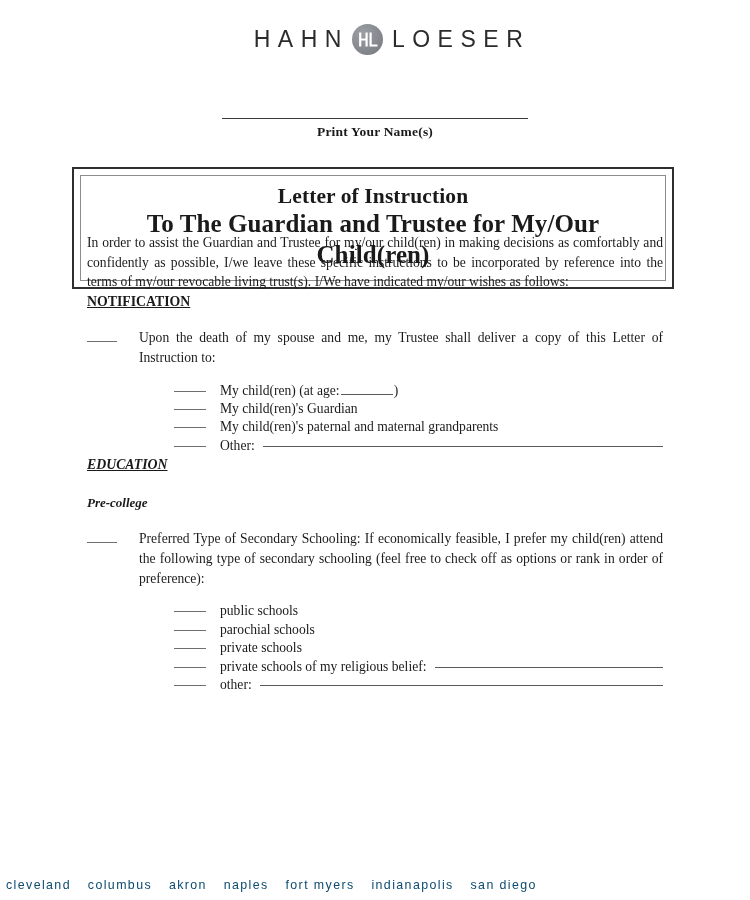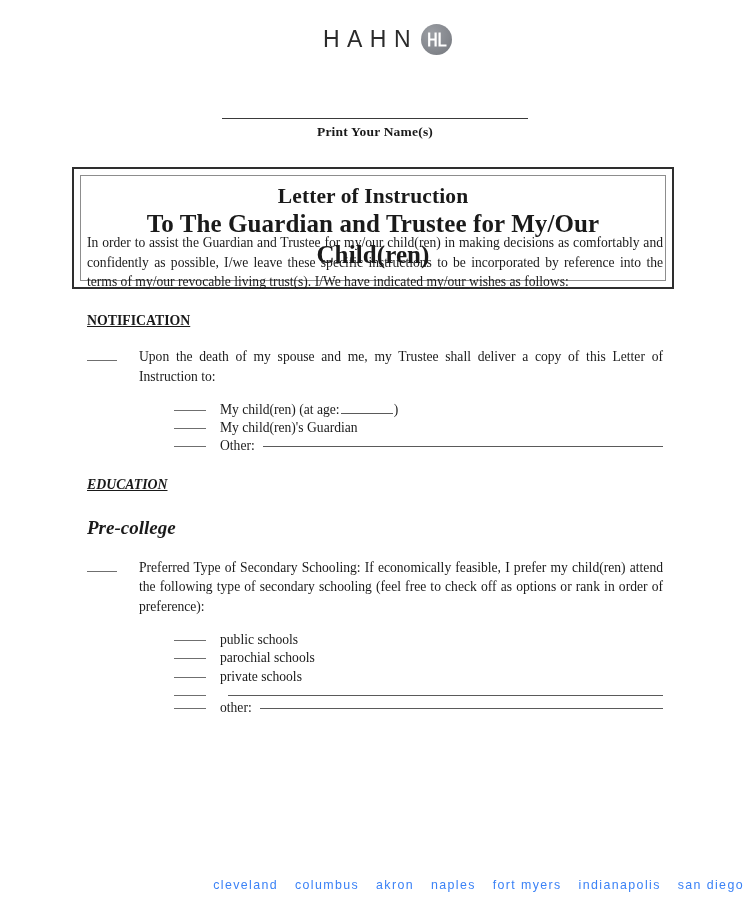--- a/index.html
+++ b/index.html
@@ -101,33 +101,32 @@
     font-size: 13.6px;
     line-height: 1.45;
   }
   .intro-para {
     text-align: justify;
     text-justify: inter-word;
     margin: 0;
   }
 
   .sec-head {
-    margin-top: 19px;
     font-size: 13.8px;
     font-weight: bold;
     text-decoration: underline;
     display: inline-block;
     text-align: right;
   }
   .sec-head.italic {
     font-style: italic;
   }
   .sub-head {
     margin-top: 19px;
-    font-size: 19px;
+    font-size: 13px;
     font-weight: bold;
     font-style: italic;
     display: inline-block;
   }
 
   
   .blank-row {
     display: flex;
     align-items: flex-start;
     margin-top: 16px;
@@ -183,39 +182,40 @@
     position: relative;
     top: -3px;
   }
 
   
   .footer {
     position: absolute;
     bottom: 8px;
     left: 0;
     width: 750px;
-    text-align: right;
+    text-align: left;
     font-family: "Liberation Sans", "DejaVu Sans", sans-serif;
     font-size: 12.4px;
     letter-spacing: 1.4px;
-    color: #3b82f6;
+    color: #0c4a6e;
   }
   .footer span { margin: 0 6px; }
 </style>
 </head>
 <body>
 
 <div class="logo-bar">
   <span class="logo-word">HAHN</span>
   <span class="logo-badge">
     <svg width="31" height="31" viewBox="0 0 31 31" aria-hidden="true">
       <path d="M8.2 9.5 V21.5 M8.2 15.5 H14.6 M14.6 9.5 V21.5" stroke="#ffffff" stroke-width="2.2" fill="none" stroke-linecap="square"></path>
       <path d="M18.6 9.5 V21.5 H24.4" stroke="#ffffff" stroke-width="2.2" fill="none" stroke-linecap="square"></path>
     </svg>
   </span>
+  <span class="logo-word">LOESER</span>
 </div>
 
 <div class="nameline-wrap">
   <div class="nameline-rule"></div>
   <div class="nameline-label">Print Your Name(s)</div>
 </div>
 
 <div class="titlebox-outer">
   <div class="titlebox-inner">
     <div class="title-line l1">Letter of Instruction</div>
@@ -239,20 +239,24 @@
       <div class="opt-row">
         <span class="blank"></span>
         <span class="opt-text"><span>My child(ren) (at age:</span><span class="inline-blank"></span><span>)</span></span>
       </div>
       <div class="opt-row">
         <span class="blank"></span>
         <span class="opt-text">My child(ren)'s Guardian</span>
       </div>
       <div class="opt-row">
         <span class="blank"></span>
+        <span class="opt-text">My child(ren)'s paternal and maternal grandparents</span>
+      </div>
+      <div class="opt-row">
+        <span class="blank"></span>
         <span class="opt-text">Other:</span>
         <span class="fill-rest"></span>
       </div>
     </div>
   </div>
 
   <div>
     <div class="sec-head italic">EDUCATION</div>
     <div style="clear:both"></div>
     <div class="sub-head">Pre-college</div>
@@ -270,20 +274,21 @@
       <div class="opt-row">
         <span class="blank"></span>
         <span class="opt-text">parochial schools</span>
       </div>
       <div class="opt-row">
         <span class="blank"></span>
         <span class="opt-text">private schools</span>
       </div>
       <div class="opt-row">
         <span class="blank"></span>
+        <span class="opt-text">private schools of my religious belief:</span>
         <span class="fill-rest"></span>
       </div>
       <div class="opt-row">
         <span class="blank"></span>
         <span class="opt-text">other:</span>
         <span class="fill-rest"></span>
       </div>
     </div>
   </div>
 

